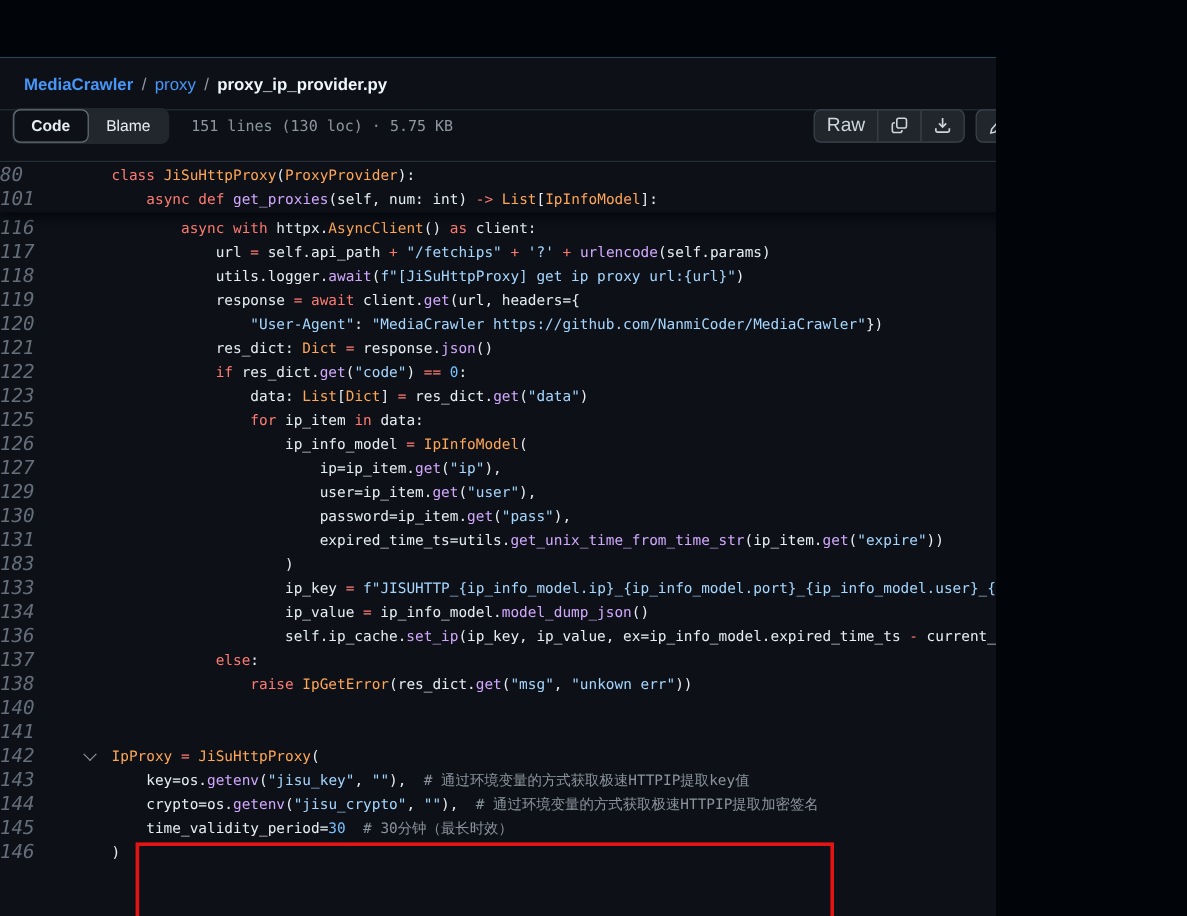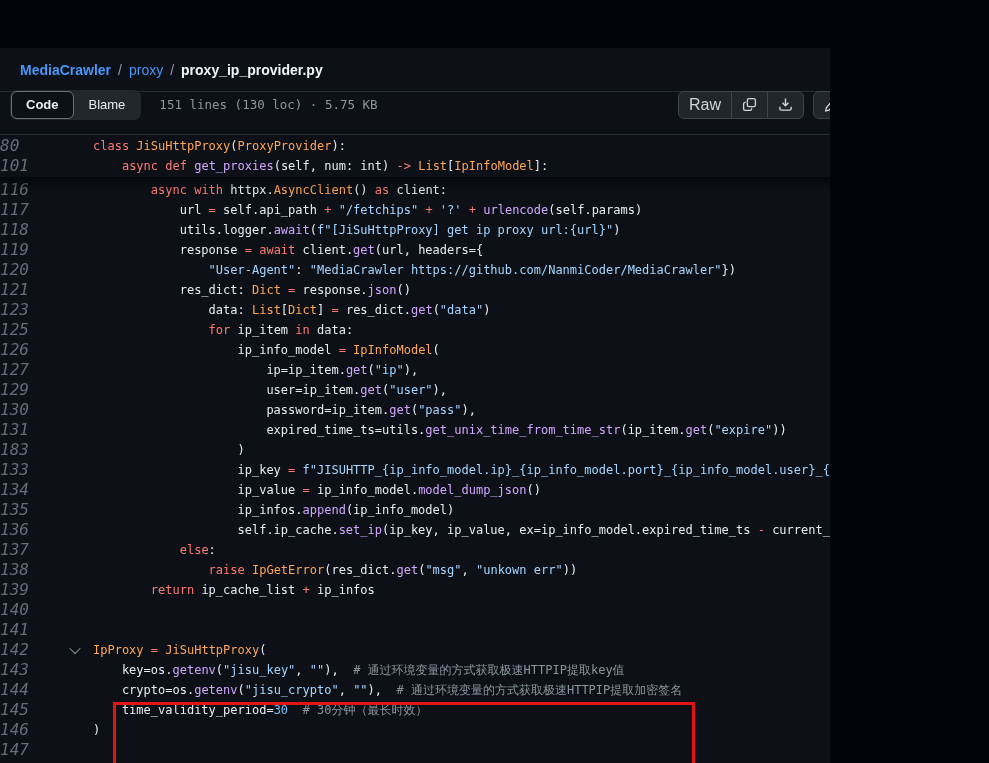--- a/index.html
+++ b/index.html
@@ -212,20 +212,25 @@
             <div class="ln">120</div>
             <div class="gutter"></div>
             <div class="lc"><span class="tk-p">                </span><span class="tk-s">"User-Agent"</span><span class="tk-p">: </span><span class="tk-s">"MediaCrawler https://github.com/NanmiCoder/MediaCrawler"</span><span class="tk-p">})</span></div>
           </div>
           <div class="row">
             <div class="ln">121</div>
             <div class="gutter"></div>
             <div class="lc"><span class="tk-p">            res_dict: </span><span class="tk-t">Dict</span><span class="tk-p"> </span><span class="tk-k">=</span><span class="tk-p"> response.</span><span class="tk-fn">json</span><span class="tk-p">()</span></div>
           </div>
           <div class="row">
+            <div class="ln">122</div>
+            <div class="gutter"></div>
+            <div class="lc"><span class="tk-p">            </span><span class="tk-k">if</span><span class="tk-p"> res_dict.</span><span class="tk-fn">get</span><span class="tk-p">(</span><span class="tk-s">"code"</span><span class="tk-p">) </span><span class="tk-k">==</span><span class="tk-p"> </span><span class="tk-c">0</span><span class="tk-p">:</span></div>
+          </div>
+          <div class="row">
             <div class="ln">123</div>
             <div class="gutter"></div>
             <div class="lc"><span class="tk-p">                data: </span><span class="tk-t">List</span><span class="tk-p">[</span><span class="tk-t">Dict</span><span class="tk-p">] </span><span class="tk-k">=</span><span class="tk-p"> res_dict.</span><span class="tk-fn">get</span><span class="tk-p">(</span><span class="tk-s">"data"</span><span class="tk-p">)</span></div>
           </div>
           <div class="row">
             <div class="ln">125</div>
             <div class="gutter"></div>
             <div class="lc"><span class="tk-p">                </span><span class="tk-k">for</span><span class="tk-p"> ip_item </span><span class="tk-k">in</span><span class="tk-p"> data:</span></div>
           </div>
           <div class="row">
@@ -262,43 +267,33 @@
             <div class="ln">133</div>
             <div class="gutter"></div>
             <div class="lc"><span class="tk-p">                    ip_key </span><span class="tk-k">=</span><span class="tk-p"> </span><span class="tk-s">f"JISUHTTP_{ip_info_model.ip}_{ip_info_model.port}_{ip_info_model.user}_{ip_info_model.password}"</span></div>
           </div>
           <div class="row">
             <div class="ln">134</div>
             <div class="gutter"></div>
             <div class="lc"><span class="tk-p">                    ip_value </span><span class="tk-k">=</span><span class="tk-p"> ip_info_model.</span><span class="tk-fn">model_dump_json</span><span class="tk-p">()</span></div>
           </div>
           <div class="row">
-            <div class="ln">135</div>
-            <div class="gutter"></div>
-            <div class="lc"><span class="tk-p">                    ip_infos.</span><span class="tk-fn">append</span><span class="tk-p">(ip_info_model)</span></div>
-          </div>
-          <div class="row">
             <div class="ln">136</div>
             <div class="gutter"></div>
             <div class="lc"><span class="tk-p">                    self.ip_cache.</span><span class="tk-fn">set_ip</span><span class="tk-p">(ip_key, ip_value, ex=ip_info_model.expired_time_ts </span><span class="tk-k">-</span><span class="tk-p"> current_ts)</span></div>
           </div>
           <div class="row">
             <div class="ln">137</div>
             <div class="gutter"></div>
             <div class="lc"><span class="tk-p">            </span><span class="tk-k">else</span><span class="tk-p">:</span></div>
           </div>
           <div class="row">
             <div class="ln">138</div>
             <div class="gutter"></div>
             <div class="lc"><span class="tk-p">                </span><span class="tk-k">raise</span><span class="tk-p"> </span><span class="tk-t">IpGetError</span><span class="tk-p">(res_dict.</span><span class="tk-fn">get</span><span class="tk-p">(</span><span class="tk-s">"msg"</span><span class="tk-p">, </span><span class="tk-s">"unkown err"</span><span class="tk-p">))</span></div>
-          </div>
-          <div class="row">
-            <div class="ln">139</div>
-            <div class="gutter"></div>
-            <div class="lc"><span class="tk-p">        </span><span class="tk-k">return</span><span class="tk-p"> ip_cache_list </span><span class="tk-k">+</span><span class="tk-p"> ip_infos</span></div>
           </div>
           <div class="row">
             <div class="ln">140</div>
             <div class="gutter"></div>
             <div class="lc"></div>
           </div>
           <div class="row">
             <div class="ln">141</div>
             <div class="gutter"></div>
             <div class="lc"></div>
@@ -322,25 +317,20 @@
           </div>
           <div class="row">
             <div class="ln">145</div>
             <div class="gutter"></div>
             <div class="lc"><span class="tk-p">    time_validity_period=</span><span class="tk-c">30</span><span class="tk-p">  </span><span class="tk-cm"># 30分钟（最长时效）</span></div>
           </div>
           <div class="row">
             <div class="ln">146</div>
             <div class="gutter"></div>
             <div class="lc"><span class="tk-p">)</span></div>
-          </div>
-          <div class="row">
-            <div class="ln">147</div>
-            <div class="gutter"></div>
-            <div class="lc"></div>
           </div>
         </div>
       <div class="sticky-lines">
           <div class="row">
             <div class="ln">80</div>
             <div class="gutter"></div>
             <div class="lc"><span class="tk-k">class</span><span class="tk-p"> </span><span class="tk-t">JiSuHttpProxy</span><span class="tk-p">(</span><span class="tk-t">ProxyProvider</span><span class="tk-p">):</span></div>
           </div>
           <div class="row">
             <div class="ln">101</div>

